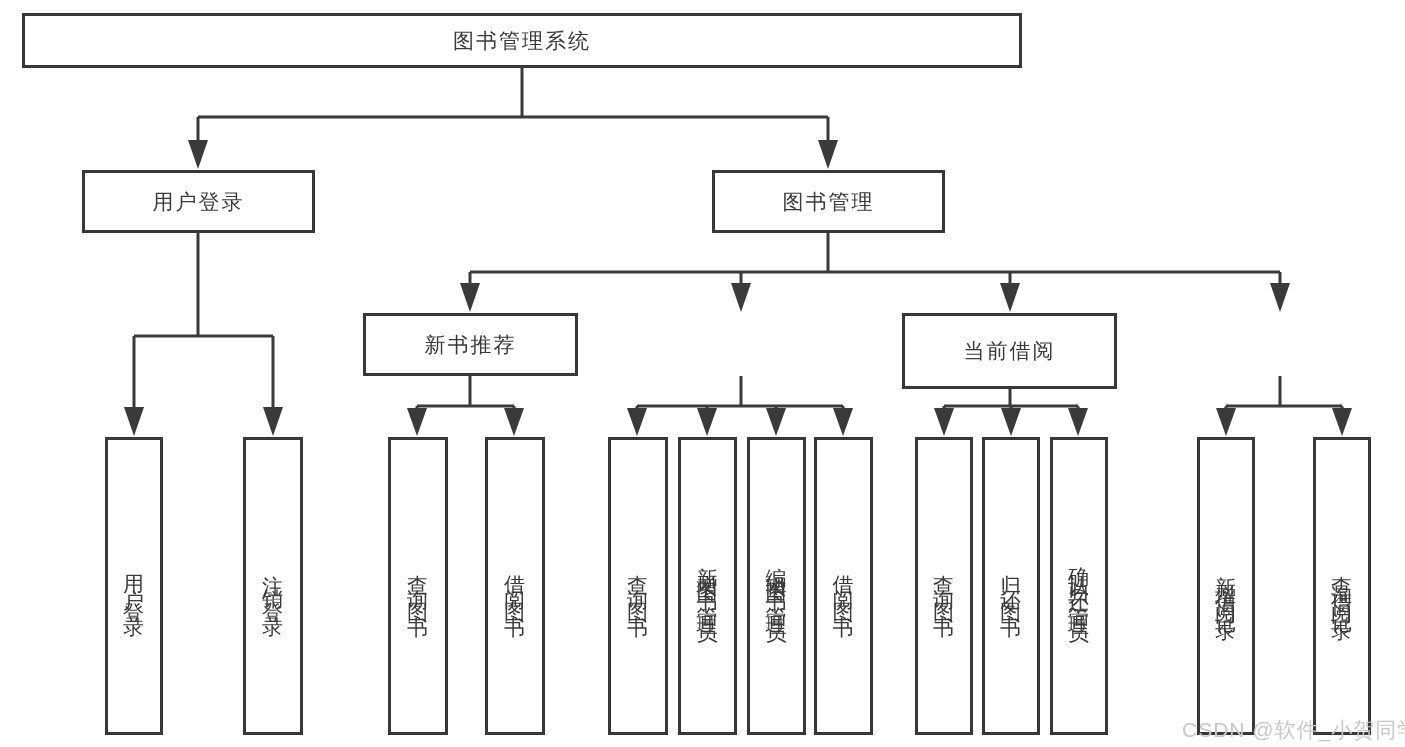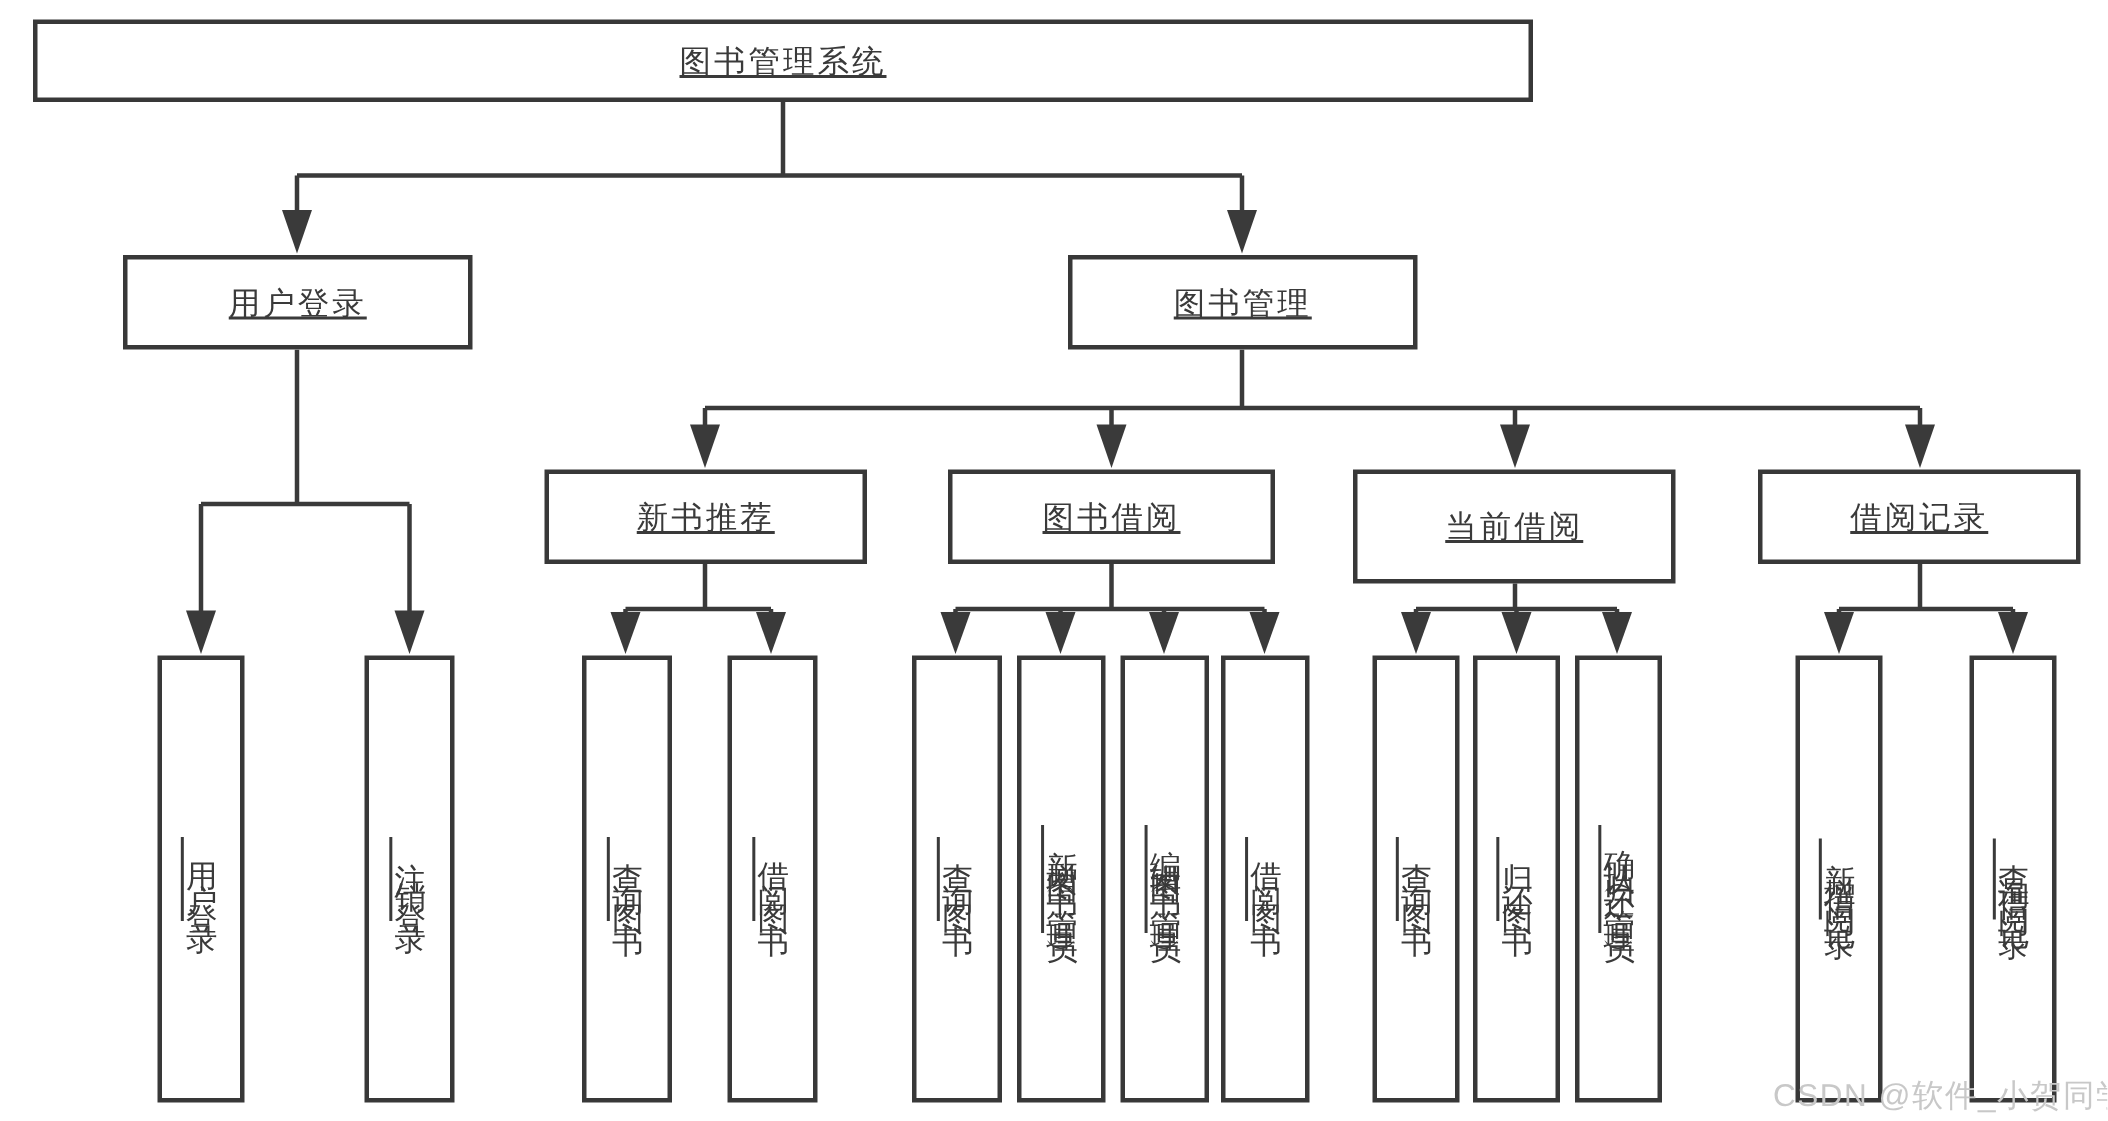--- a/index.html
+++ b/index.html
@@ -24,21 +24,20 @@
     background: #ffffff;
     border: 3px solid #383838;
     display: flex;
     align-items: center;
     justify-content: center;
     color: #3a3a3a;
     font-size: 21px;
     letter-spacing: 2px;
     text-align: center;
     z-index: 2;
-    text-decoration: underline;
   }
   .vtext {
     writing-mode: vertical-rl;
     text-orientation: mixed;
     letter-spacing: 14px;
     line-height: 1.1;
   }
   .vtext.len6 { letter-spacing: 9px; }
   .vtext.len9 { letter-spacing: 8px; }
   .watermark {
@@ -106,23 +105,21 @@
       <polygon points="1332,408 1352,408 1342,436"></polygon>
     </g>
   </svg>
 
   <div class="box" style="left:22px;top:13px;width:1000px;height:55px">图书管理系统</div>
 
   <div class="box" style="left:82px;top:170px;width:233px;height:63px">用户登录</div>
   <div class="box" style="left:712px;top:170px;width:233px;height:63px">图书管理</div>
 
   <div class="box" style="left:363px;top:313px;width:215px;height:63px">新书推荐</div>
-  <div class="box" style="left:632px;top:313px;width:218px;height:63px">图书借阅</div>
   <div class="box" style="left:902px;top:313px;width:215px;height:76px">当前借阅</div>
-  <div class="box" style="left:1172px;top:313px;width:215px;height:63px">借阅记录</div>
 
   <div class="box" style="left:105px;top:437px;width:58px;height:298px">
     <span class="vtext len4">用户登录</span>
   </div>
   <div class="box" style="left:243px;top:437px;width:60px;height:298px">
     <span class="vtext len4">注销登录</span>
   </div>
 
   <div class="box" style="left:388px;top:437px;width:60px;height:298px">
     <span class="vtext len4">查询图书</span>

